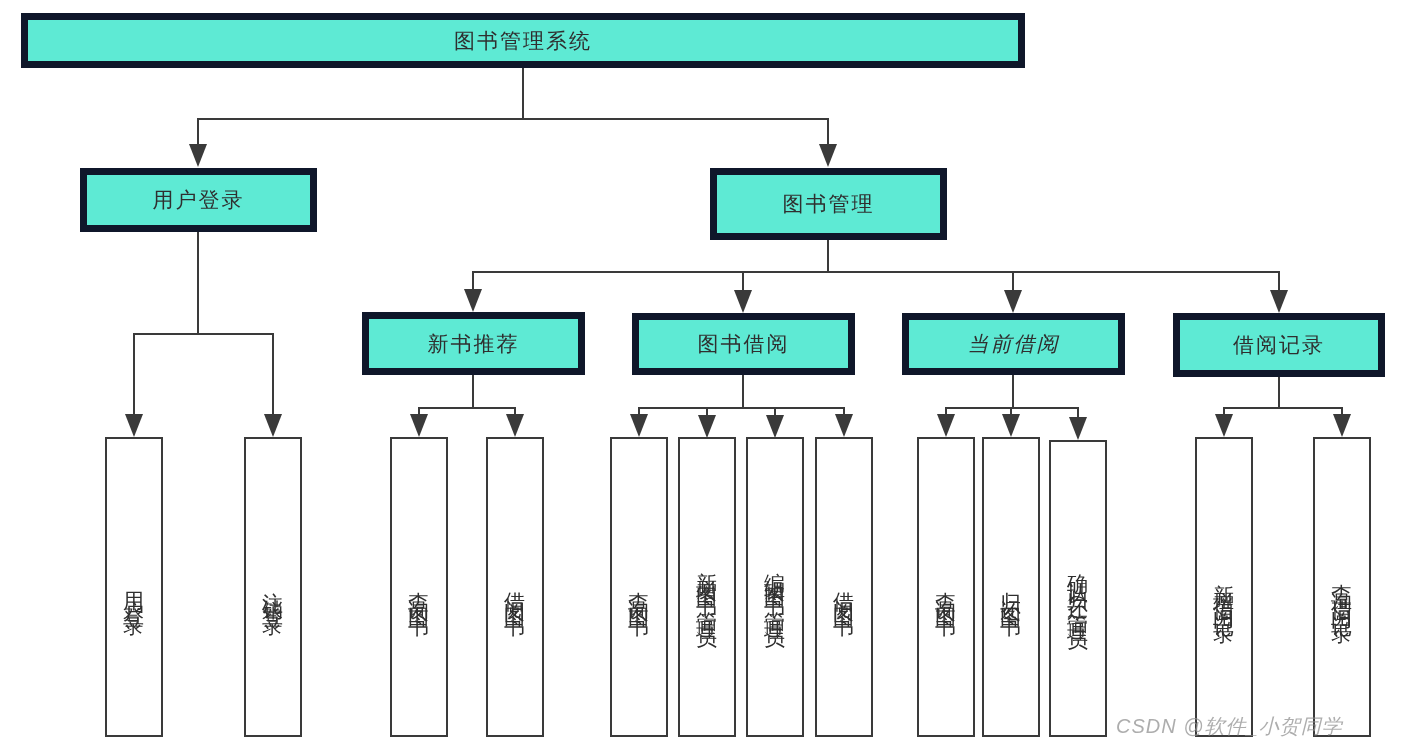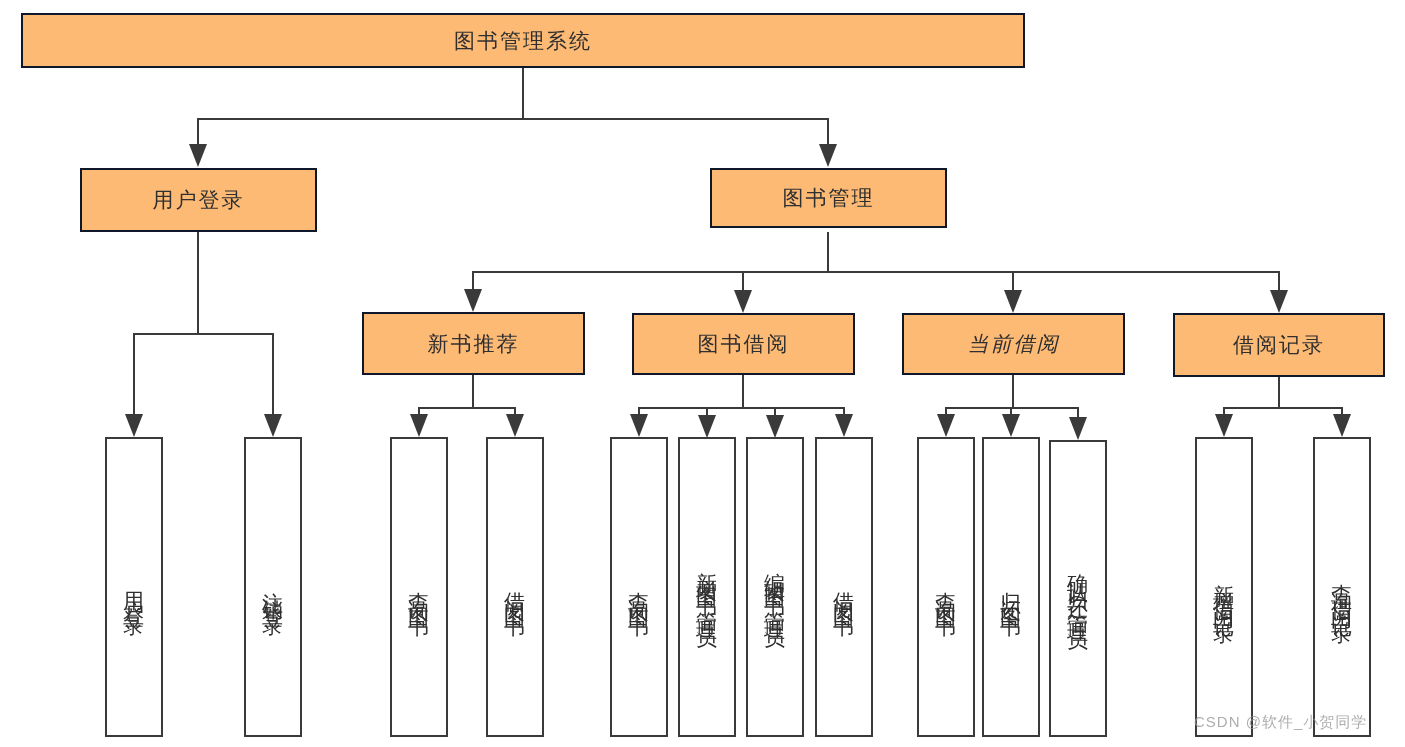--- a/index.html
+++ b/index.html
@@ -4,39 +4,40 @@
 <style>
   html,body{margin:0;padding:0;background:#ffffff;}
   body{
     width:1405px;height:747px;position:relative;overflow:hidden;
     font-family:"Liberation Sans", sans-serif;
     color:#2f2f2f;
   }
   .stage{position:absolute;left:0;top:0;width:1405px;height:747px;}
   svg.wires{position:absolute;left:0;top:0;z-index:1;}
   .node{
-    position:absolute;box-sizing:border-box;background:#fdba74;
-    border:2px solid #0f172a;display:flex;align-items:center;justify-content:center;
+    position:absolute;box-sizing:border-box;background:#5eead4;
+    border:7px solid #0f172a;display:flex;align-items:center;justify-content:center;
     z-index:2;
   }
   .node .lbl{font-size:21px;letter-spacing:2px;white-space:nowrap;}
   .leaf{
     position:absolute;box-sizing:border-box;background:#ffffff;
     border:2px solid #3a3a3a;display:flex;align-items:center;justify-content:center;
     top:437px;height:300px;width:58px;z-index:2;
   }
   .leaf .vlbl{
     writing-mode:vertical-rl;text-orientation:mixed;
     font-size:21px;letter-spacing:8px;line-height:1;
     transform:translateY(4px);
   }
   .watermark{
-    position:absolute;left:1194px;top:713px;z-index:5;
-    font-size:15px;letter-spacing:1px;color:rgba(145,145,145,0.75);
+    position:absolute;left:1116px;top:713px;z-index:5;
+    font-size:20px;letter-spacing:1px;color:rgba(145,145,145,0.75);
     white-space:nowrap;
+    font-style:italic;
   }
 </style>
 </head>
 <body>
 
 <div class="stage">
 
   <svg class="wires" width="1405" height="747" viewBox="0 0 1405 747">
     <g stroke="#3a3a3a" stroke-width="2" fill="none">
 
@@ -77,21 +78,21 @@
     </g>
   </svg>
 
   <div class="node" style="left:21px;top:13px;width:1004px;height:55px;">
     <span class="lbl">图书管理系统</span>
   </div>
 
   <div class="node" style="left:80px;top:168px;width:237px;height:64px;">
     <span class="lbl">用户登录</span>
   </div>
-  <div class="node" style="left:710px;top:168px;width:237px;height:60px;">
+  <div class="node" style="left:710px;top:168px;width:237px;height:72px;">
     <span class="lbl">图书管理</span>
   </div>
 
   <div class="node" style="left:632px;top:313px;width:223px;height:62px;">
     <span class="lbl">图书借阅</span>
   </div>
   <div class="node" style="left:362px;top:312px;width:223px;height:63px;">
     <span class="lbl">新书推荐</span>
   </div>
   <div class="node" style="left:902px;top:313px;width:223px;height:62px;font-style:italic;">

